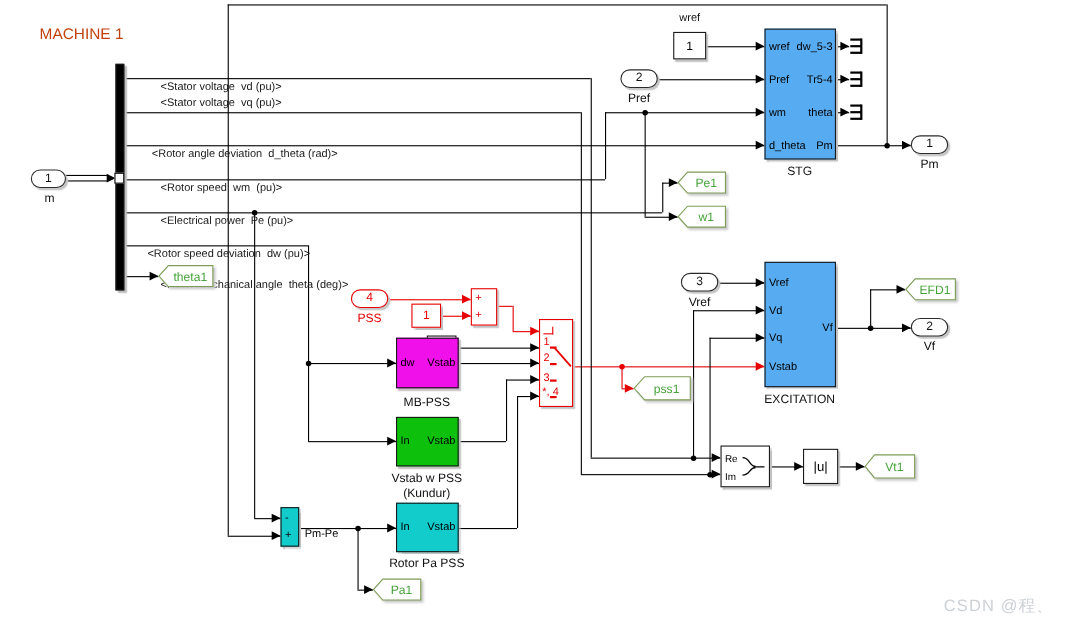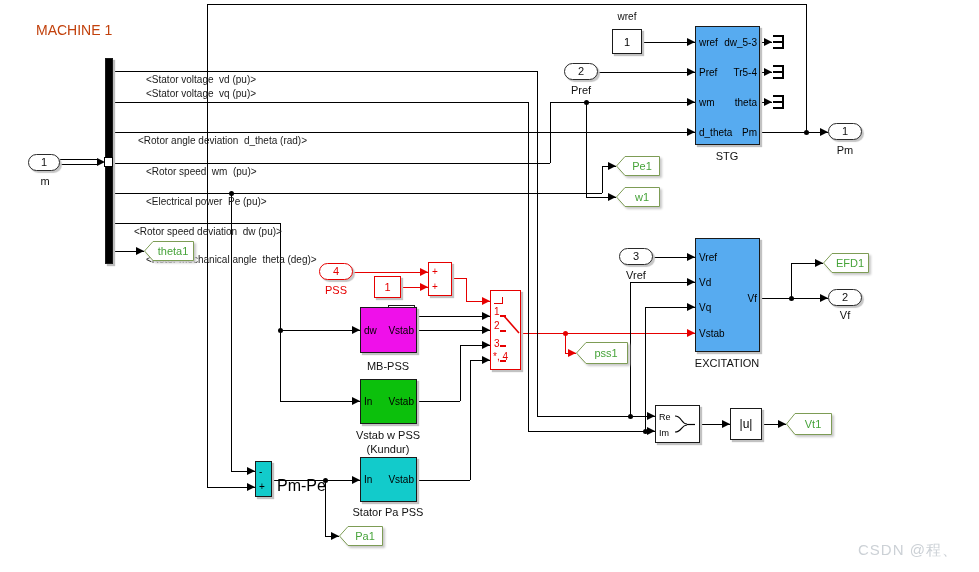--- a/index.html
+++ b/index.html
@@ -187,40 +187,40 @@
 
   <div class="bk" style="left:428px;top:262px;width:24px;height:34px;background:#fff;border-color:#e60000">
     <span class="pt rd" style="left:3px;top:4px">+</span>
     <span class="pt rd" style="left:3px;top:19px">+</span>
   </div>
 
   <div class="bk" style="left:255px;top:461px;width:17px;height:36px;background:#12cbcb">
     <span class="pt" style="left:3px;top:5px">-</span>
     <span class="pt" style="left:3px;top:20px">+</span>
   </div>
-  <div class="pt" style="left:277px;top:481px;font-size:16px">Pm-Pe</div>
+  <div class="pt" style="left:277px;top:481px;font-size:10px">Pm-Pe</div>
 
   <div class="bk" style="left:360px;top:307px;width:57px;height:46px;background:#ef10ea">
     <span class="pt" style="left:3px;top:18px">dw</span>
     <span class="pt rt" style="left:24px;top:18px;width:29px">Vstab</span>
   </div>
   <div class="nm" style="left:338px;top:360px">MB-PSS</div>
 
   <div class="bk" style="left:360px;top:379px;width:57px;height:45px;background:#0cc00c">
     <span class="pt" style="left:3px;top:17px">In</span>
     <span class="pt rt" style="left:24px;top:17px;width:29px">Vstab</span>
   </div>
   <div class="nm" style="left:338px;top:429px">Vstab w PSS</div>
   <div class="nm" style="left:338px;top:443px">(Kundur)</div>
 
   <div class="bk" style="left:360px;top:457px;width:57px;height:45px;background:#12cbcb">
     <span class="pt" style="left:3px;top:17px">In</span>
     <span class="pt rt" style="left:24px;top:17px;width:29px">Vstab</span>
   </div>
-  <div class="nm" style="left:338px;top:506px">Stator Pa PSS</div>
+  <div class="nm" style="left:338px;top:506px">Rotor Pa PSS</div>
 
   <div class="bk" style="left:490px;top:290px;width:31px;height:80px;background:#fff;border-color:#e60000">
     <i style="position:absolute;left:3px;top:12px;width:9px;height:1px;background:#e60000"></i>
     <i style="position:absolute;left:11px;top:6px;width:1px;height:7px;background:#e60000"></i>
     <span class="pt rd" style="left:3px;top:16px">1</span>
     <span class="pt rd" style="left:3px;top:30px">2</span>
     <span class="pt rd" style="left:3px;top:48px">3</span>
     <span class="pt rd" style="left:2px;top:61px">*, 4</span>
     <i class="nub" style="left:9px;top:24px"></i>
     <i class="nub" style="left:9px;top:39px"></i>

